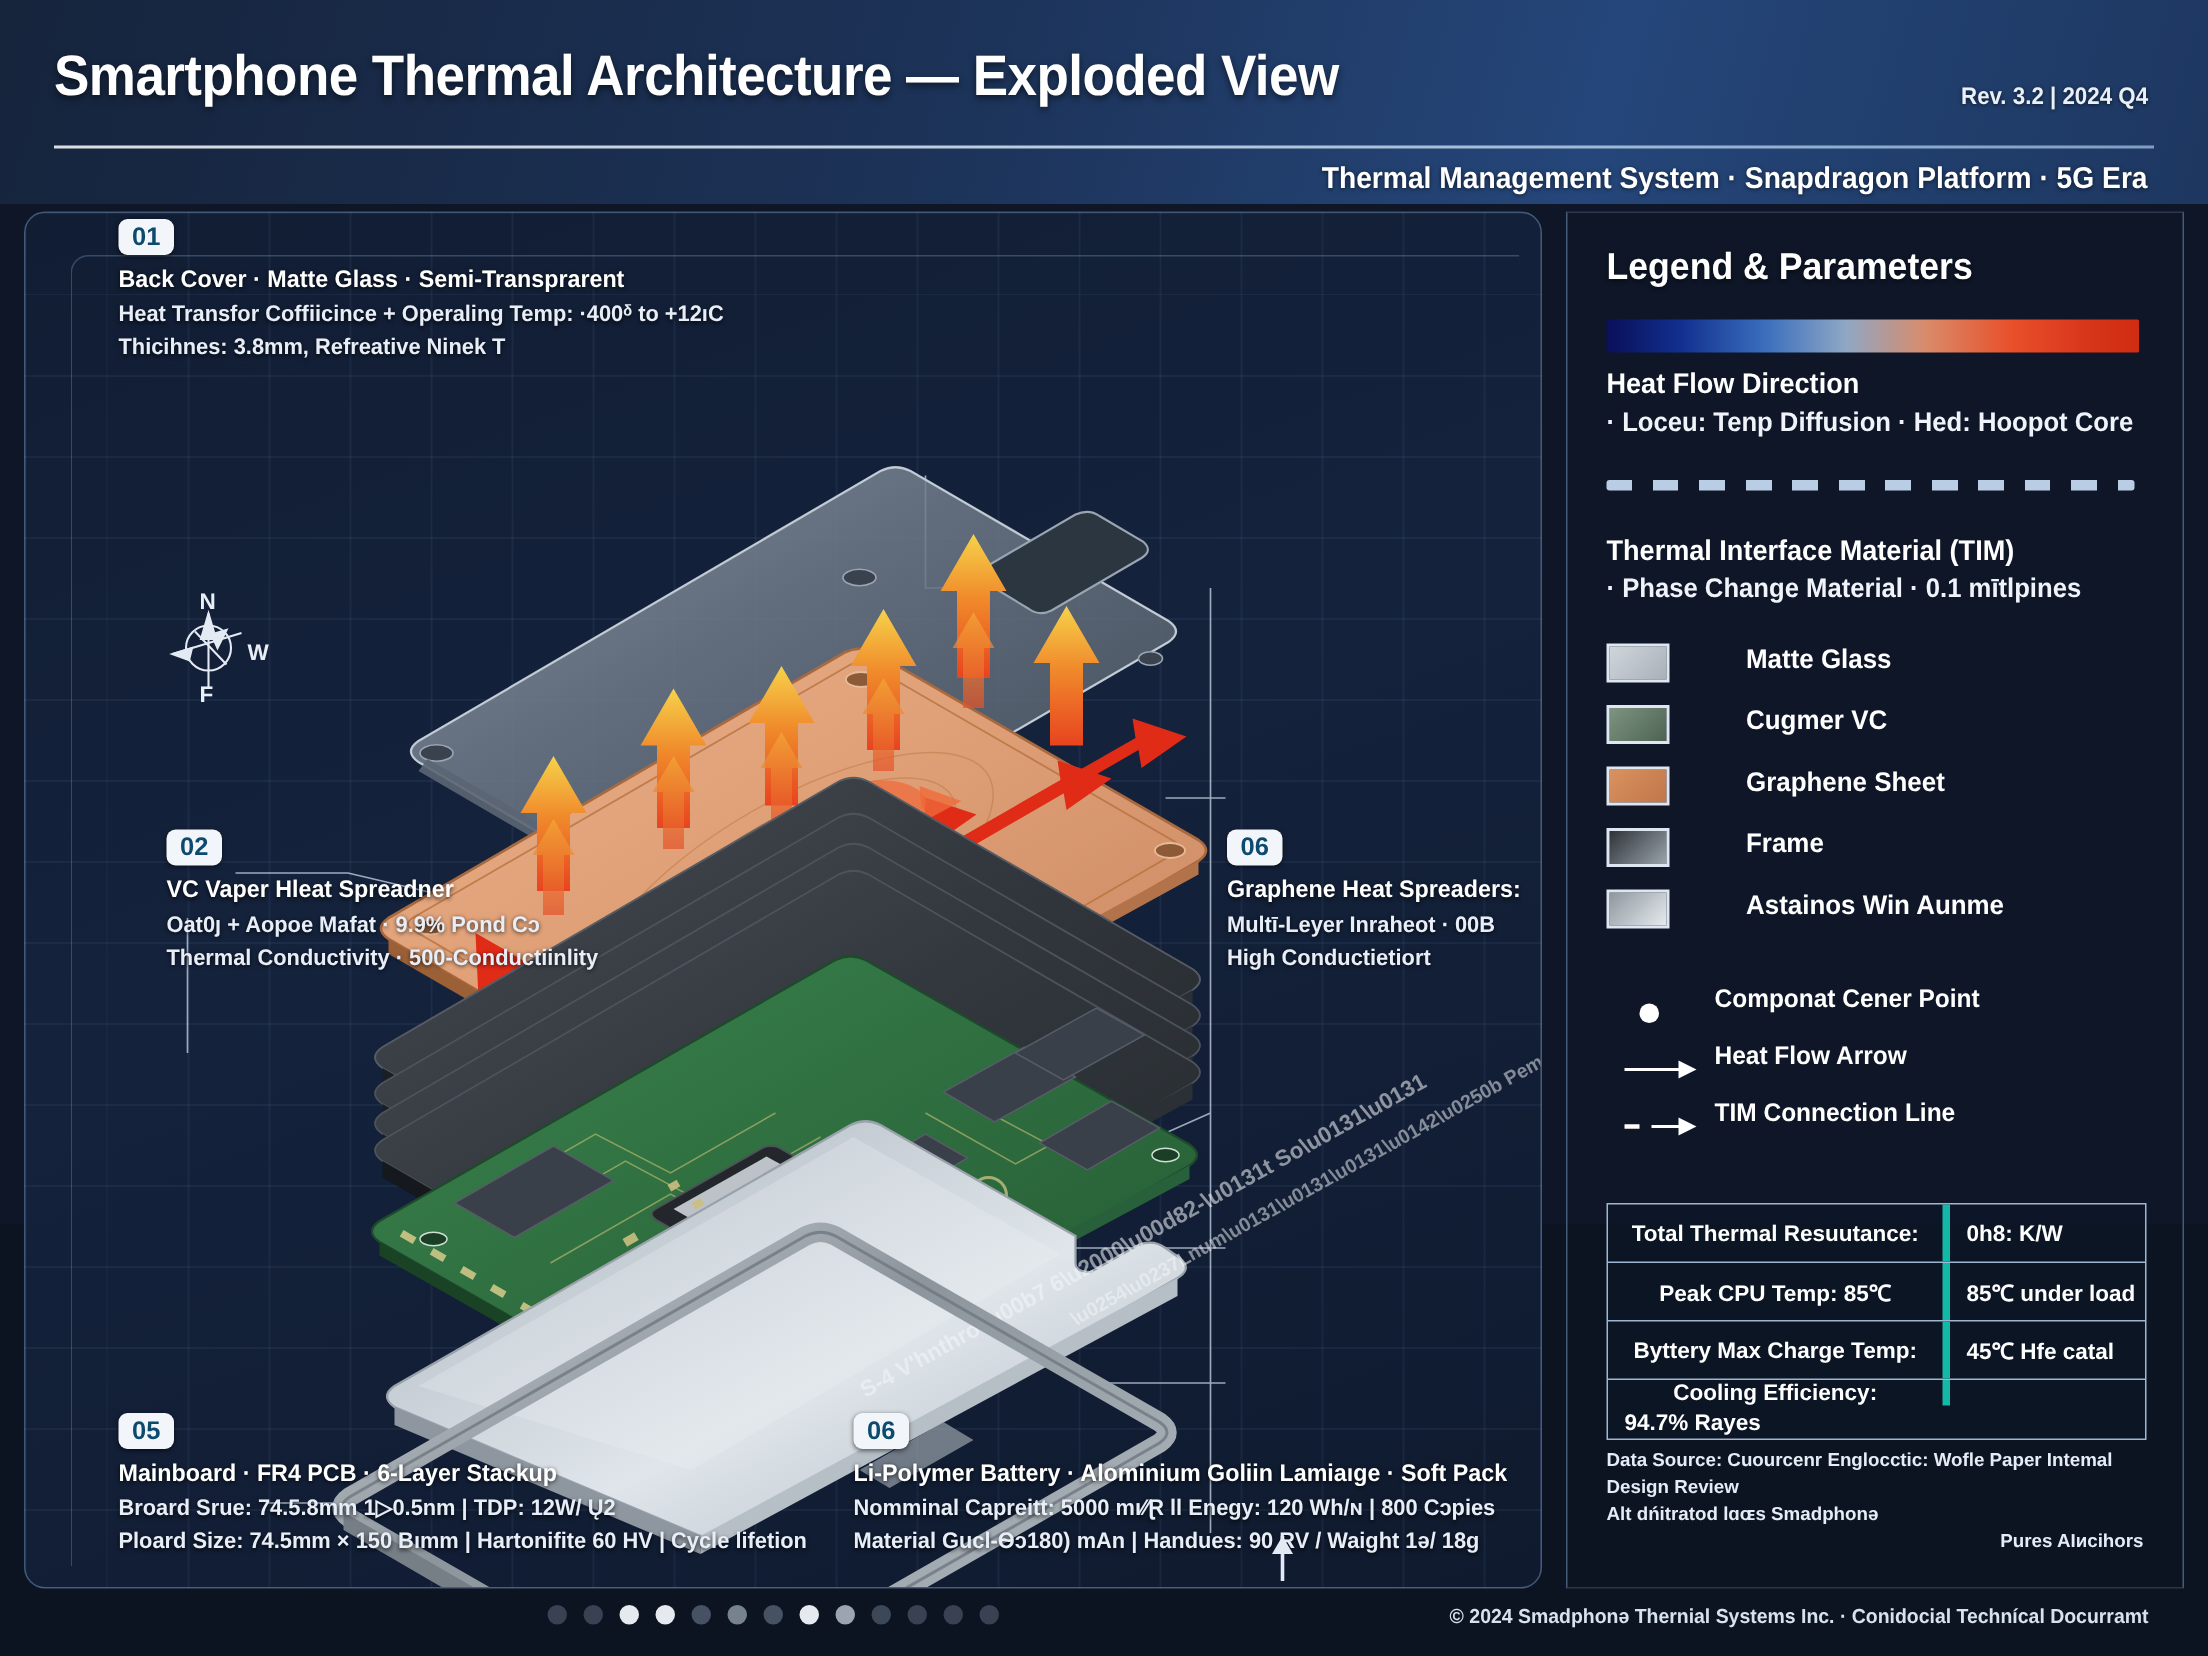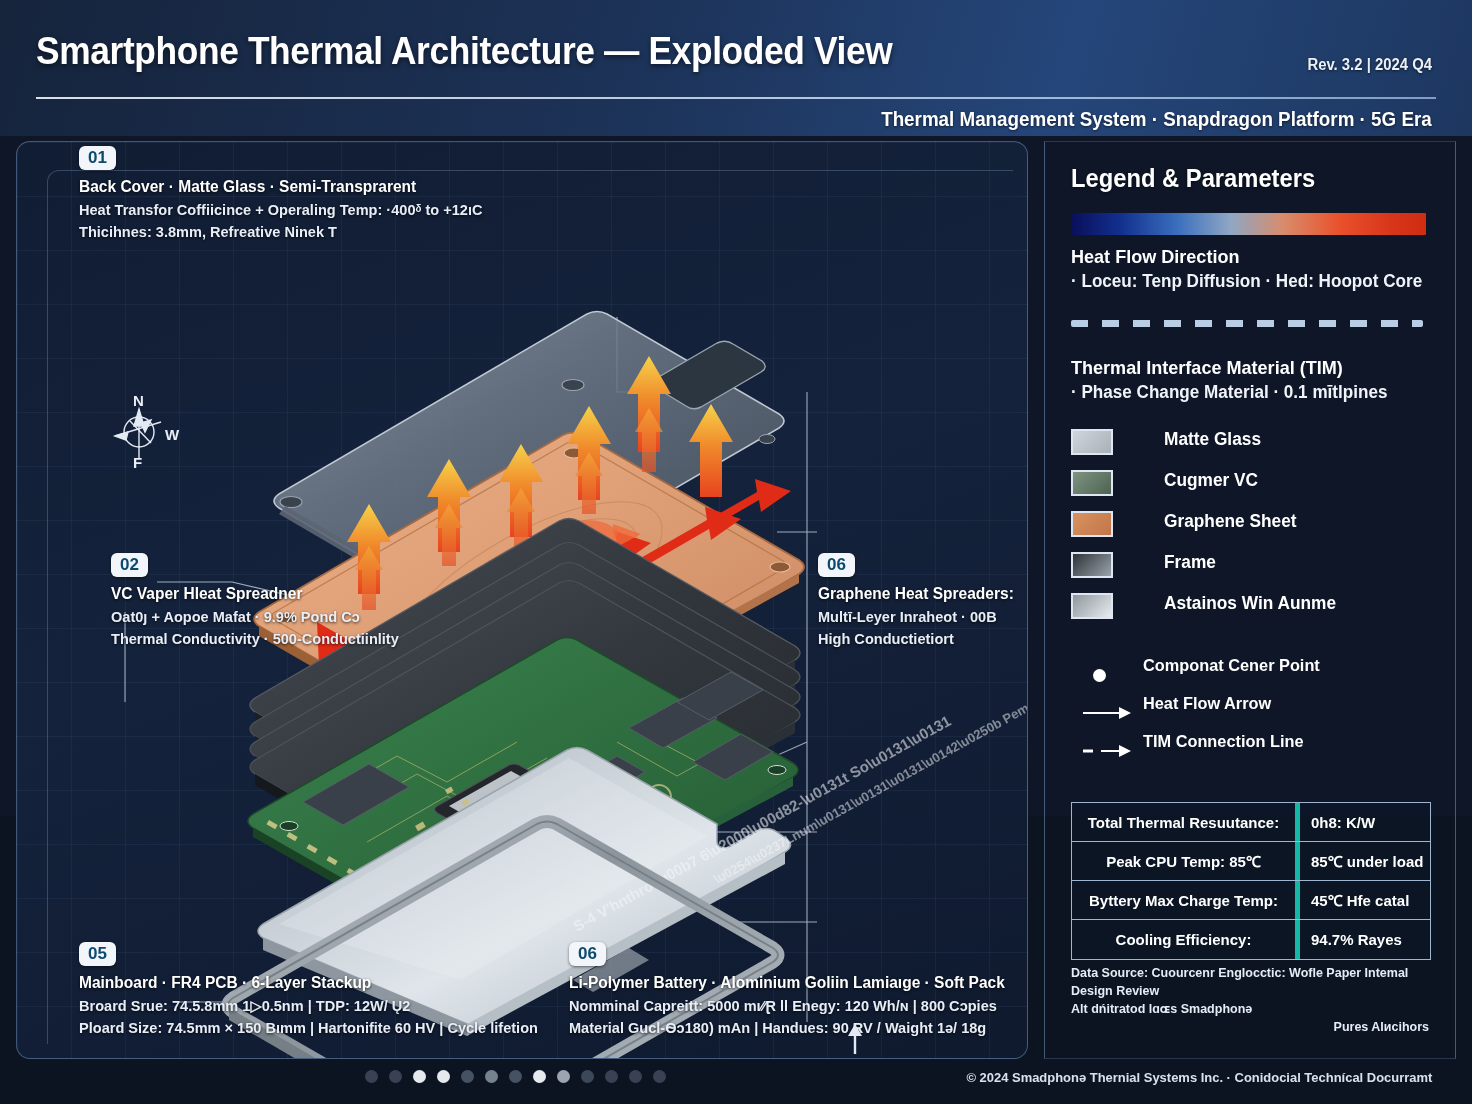--- a/index.html
+++ b/index.html
@@ -116,21 +116,21 @@
                transform: scaleX(.96); transform-origin: left center; white-space: nowrap; }
   .dot-ic { width: 13px; height: 13px; border-radius: 50%; background: #fff; margin-left: 12px; }
 
   
   .ptable {
     margin-top: 32px; width: 360px;
     border: 1px solid #9fb6d2;
     background: rgba(10,22,42,.35);
   }
   .ptable-row { display: flex; border-bottom: 1px solid #9fb6d2; height: 39px; }
-  .ptable-row:last-child { border-bottom: none; }
+  .ptable-row:last-child { border-bottom: none; flex-direction: column; }
   .pt-k, .pt-v {
     display: flex; align-items: center; font-size: 15px; font-weight: bold; color: #ffffff;
     transform-origin: left center; white-space: nowrap; overflow: hidden;
   }
   .pt-k { width: 228px; justify-content: center; border-right: 5px solid #14b8a6; }
   .pt-v { flex: 1; padding-left: 11px; }
 
   .src-box {
     position: absolute; left: 26px; right: 26px; bottom: 22px;
     font-size: 12.5px; font-weight: bold; color: #e4ecf6; line-height: 1.45;

